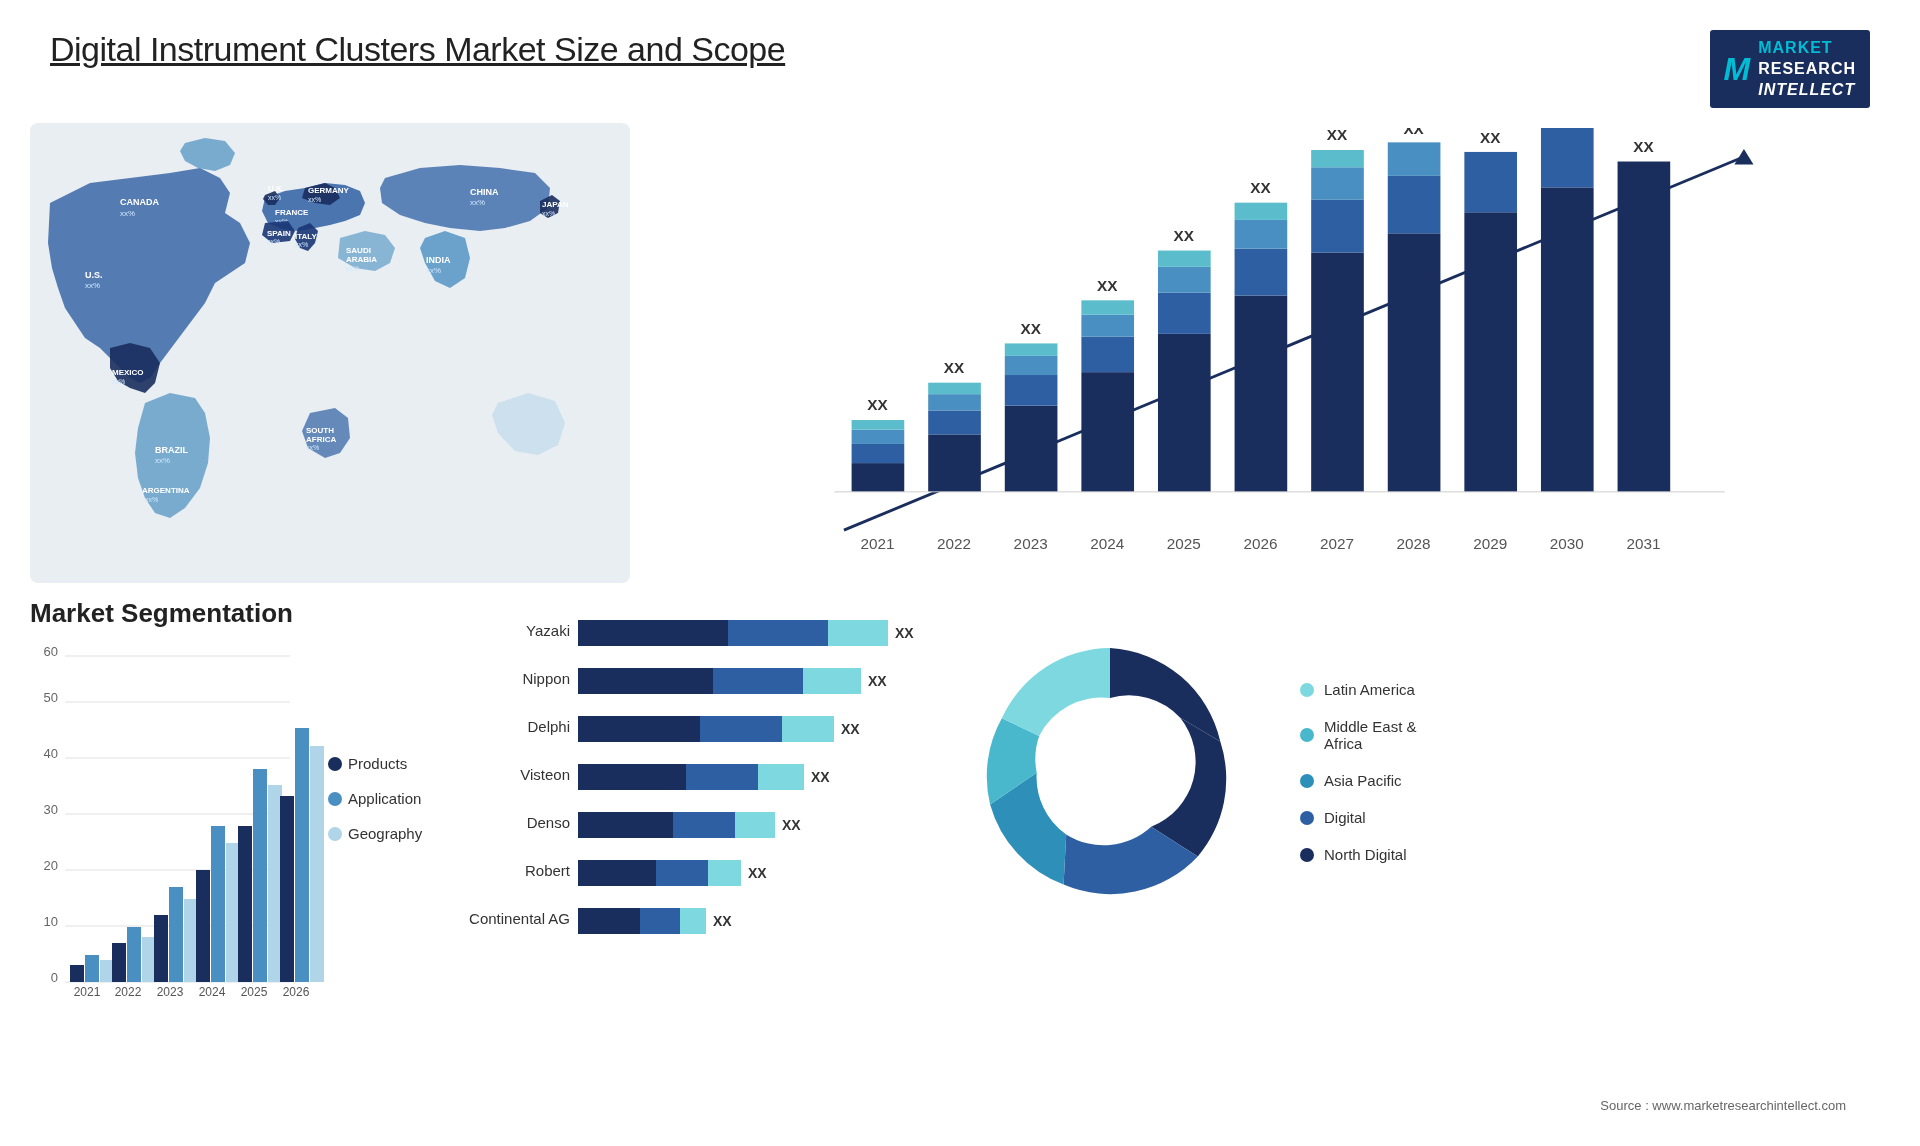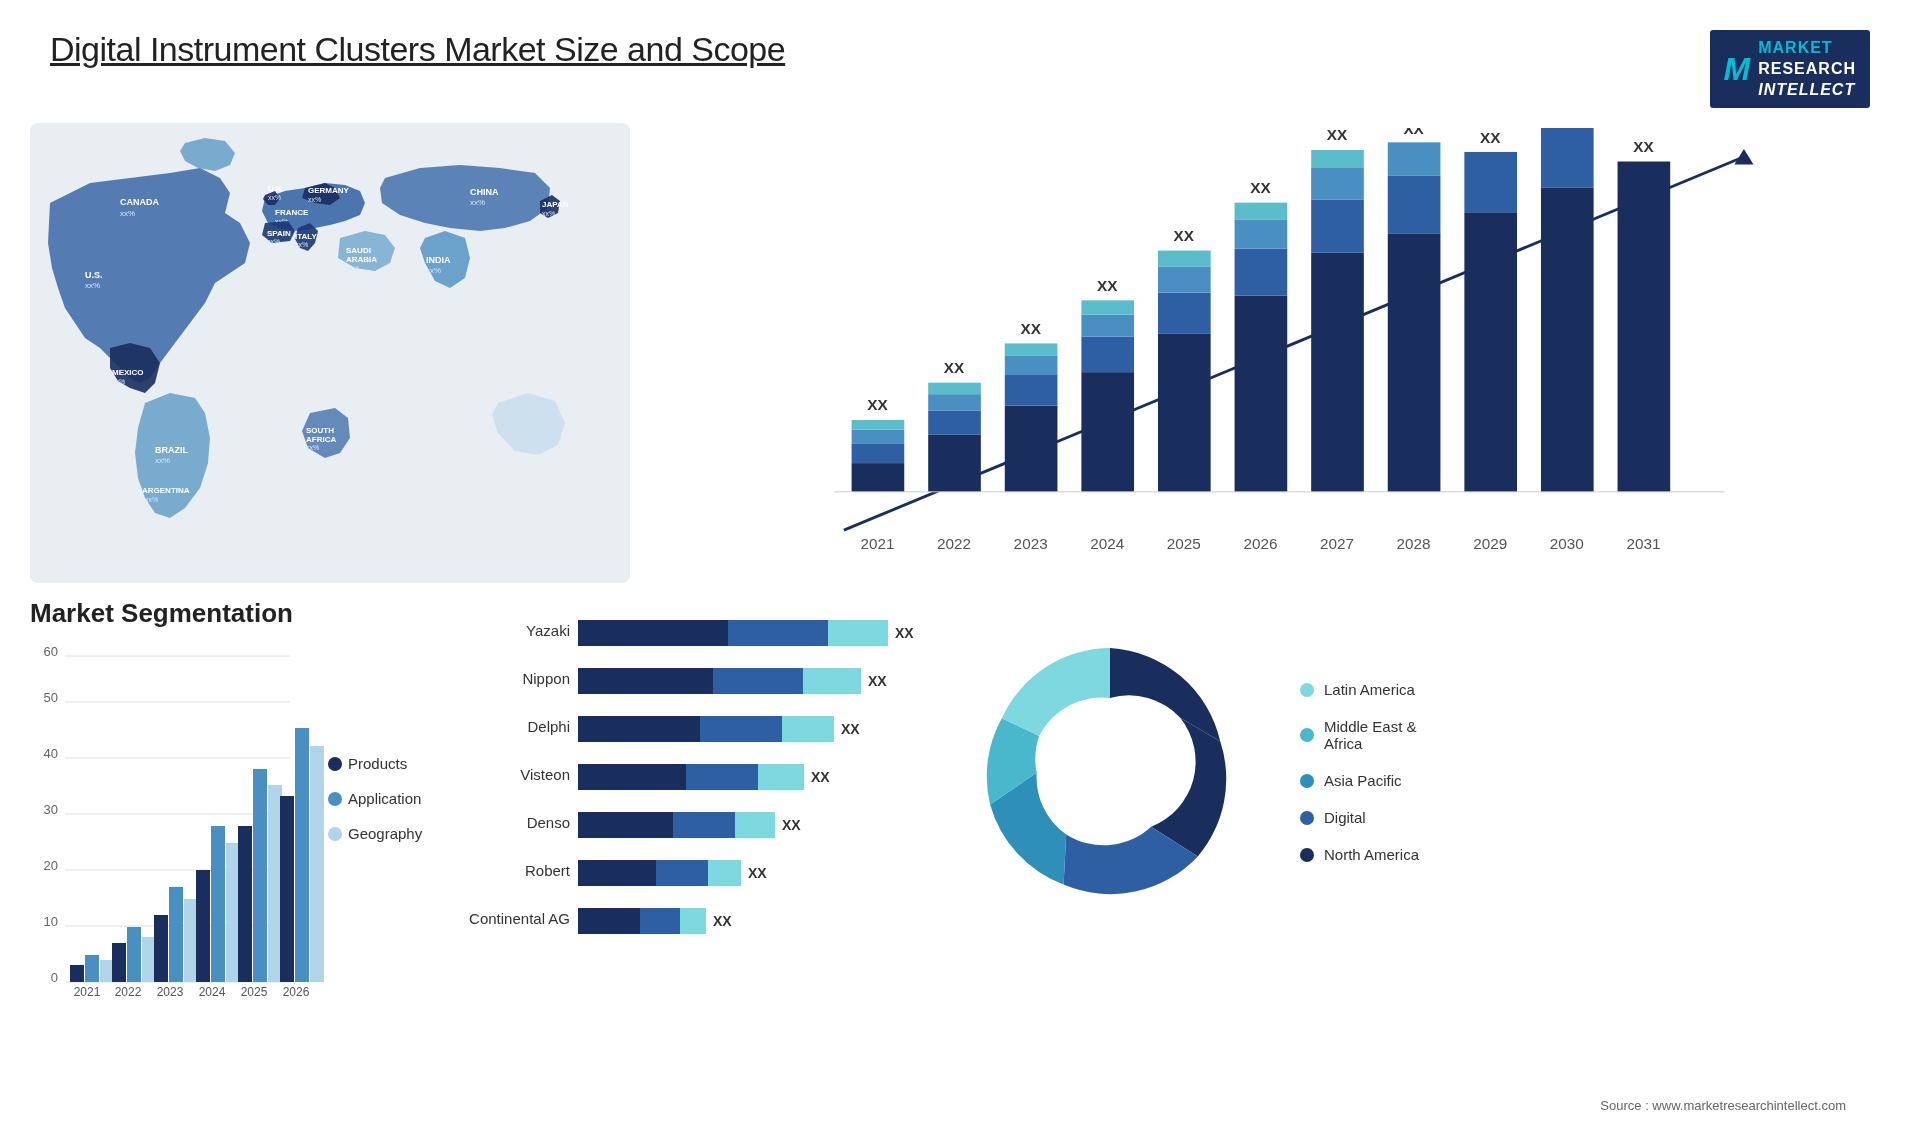--- a/index.html
+++ b/index.html
@@ -461,21 +461,21 @@
         <div class="legend-item">
           <div class="legend-dot" style="background:#2e90b8"></div>
           <span>Asia Pacific</span>
         </div>
         <div class="legend-item">
           <div class="legend-dot" style="background:#2e5fa3"></div>
           <span>Digital</span>
         </div>
         <div class="legend-item">
           <div class="legend-dot" style="background:#1a2e5e"></div>
-          <span>North America</span>
+          <span>North Digital</span>
         </div>
       </div>
     </div>
   </div>
 
 </div>
 
 <div class="source-line">
   <span>Source : www.marketresearchintellect.com</span>
 </div>

